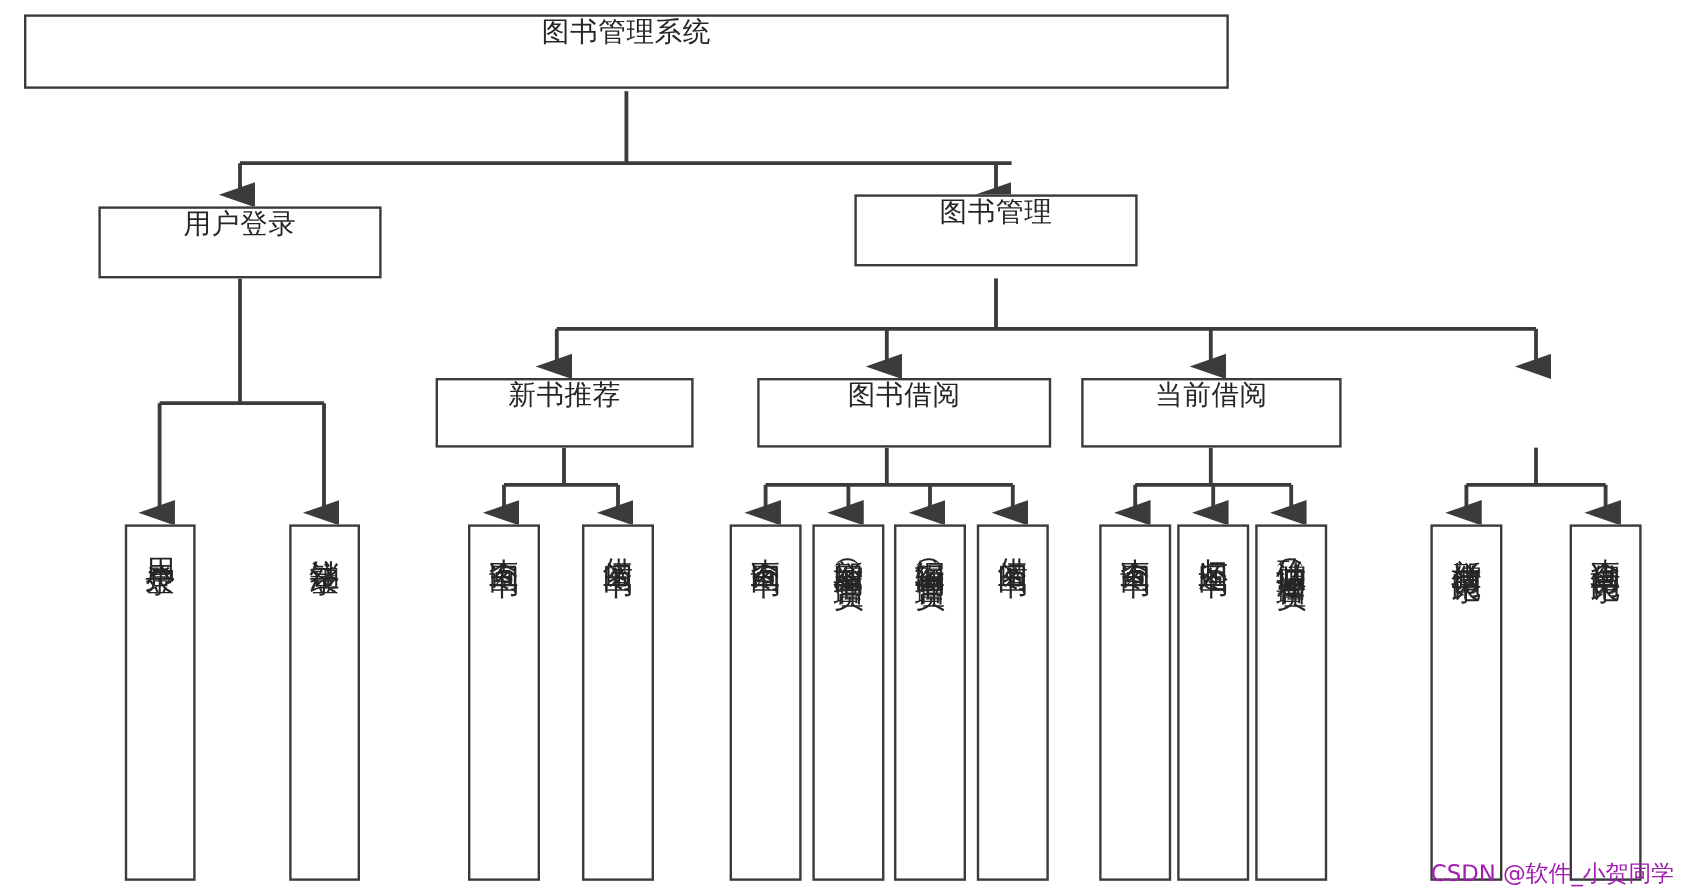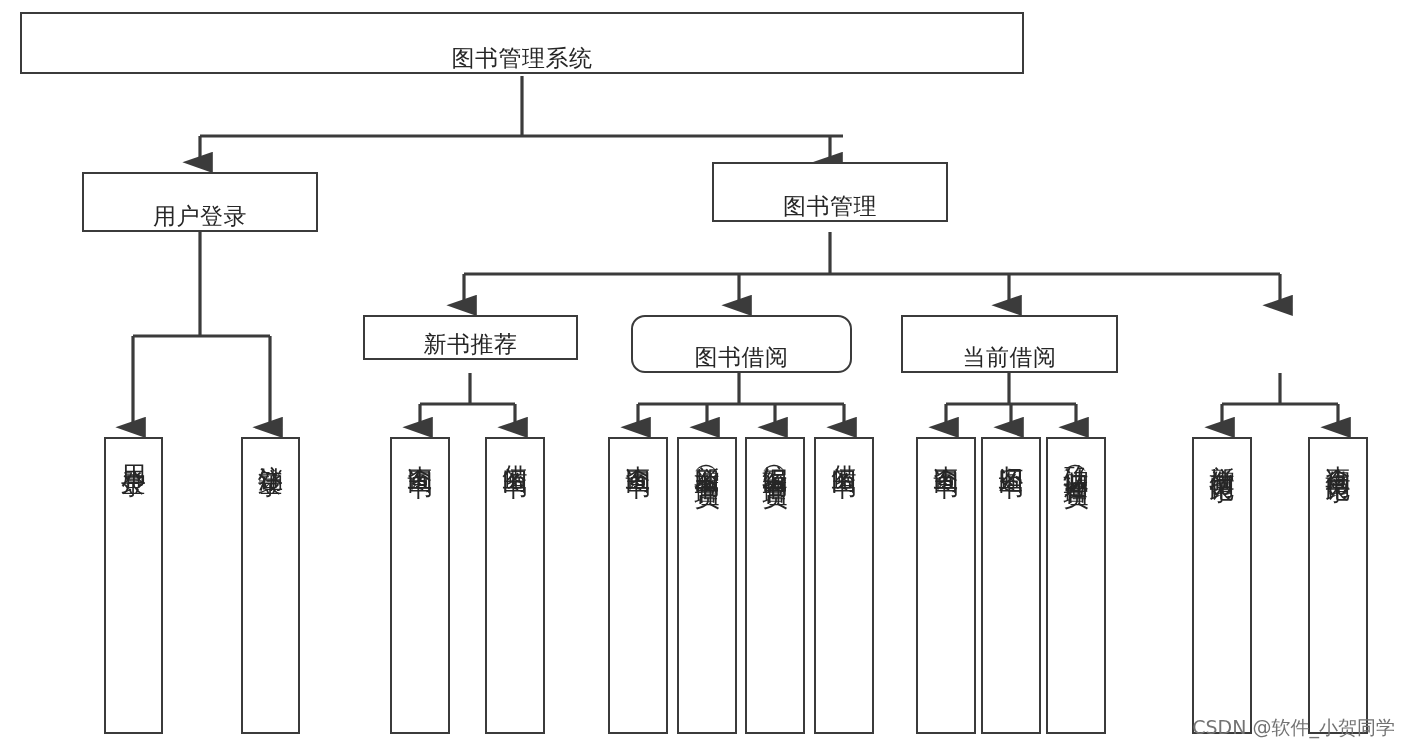--- a/index.html
+++ b/index.html
@@ -24,21 +24,21 @@
     top: 0;
     width: 1405px;
     height: 747px;
   }
   .node {
     position: absolute;
     box-sizing: border-box;
     border: 2px solid #3b3b3b;
     background: #ffffff;
     display: flex;
-    align-items: flex-end;
+    align-items: flex-start;
     justify-content: center;
     z-index: 2;
   }
   .node-label {
     color: #262626;
     text-align: center;
     line-height: 1.18;
     white-space: pre;
   }
   .node.horizontal .node-label {
@@ -54,21 +54,21 @@
     text-orientation: upright;
     font-size: 25px;
     letter-spacing: 3px;
     line-height: 1;
   }
   #watermark {
     position: absolute;
     right: 10px;
     bottom: 6px;
     font-size: 19px;
-    color: #737373;
+    color: #a21caf;
     z-index: 5;
     white-space: nowrap;
     font-family: "DejaVu Sans", "Liberation Sans", sans-serif;
   }
 </style>
 </head>
 <body>
 
 <div id="diagram-root">
 
@@ -127,25 +127,25 @@
   </div>
 
   <div class="node horizontal" style="left:82px; top:172px; width:236px; height:60px;">
     <span class="node-label">用户登录</span>
   </div>
 
   <div class="node horizontal" style="left:712px; top:162px; width:236px; height:60px;">
     <span class="node-label">图书管理</span>
   </div>
 
-  <div class="node horizontal" style="left:363px; top:315px; width:215px; height:45px;">
+  <div class="node horizontal" style="left:363px; top:315px; width:215px; height:58px;">
     <span class="node-label">新书推荐</span>
   </div>
 
-  <div class="node horizontal" style="left:631px; top:315px; width:221px; height:58px;border-radius:14px;">
+  <div class="node horizontal" style="left:631px; top:315px; width:245px; height:58px;">
     <span class="node-label">图书借阅</span>
   </div>
 
   <div class="node horizontal" style="left:901px; top:315px; width:217px; height:58px;">
     <span class="node-label">当前借阅</span>
   </div>
 
 
   <div class="node vertical" style="left:104px; top:437px; width:59px; height:297px;">
     <span class="node-label">用户登录</span>

